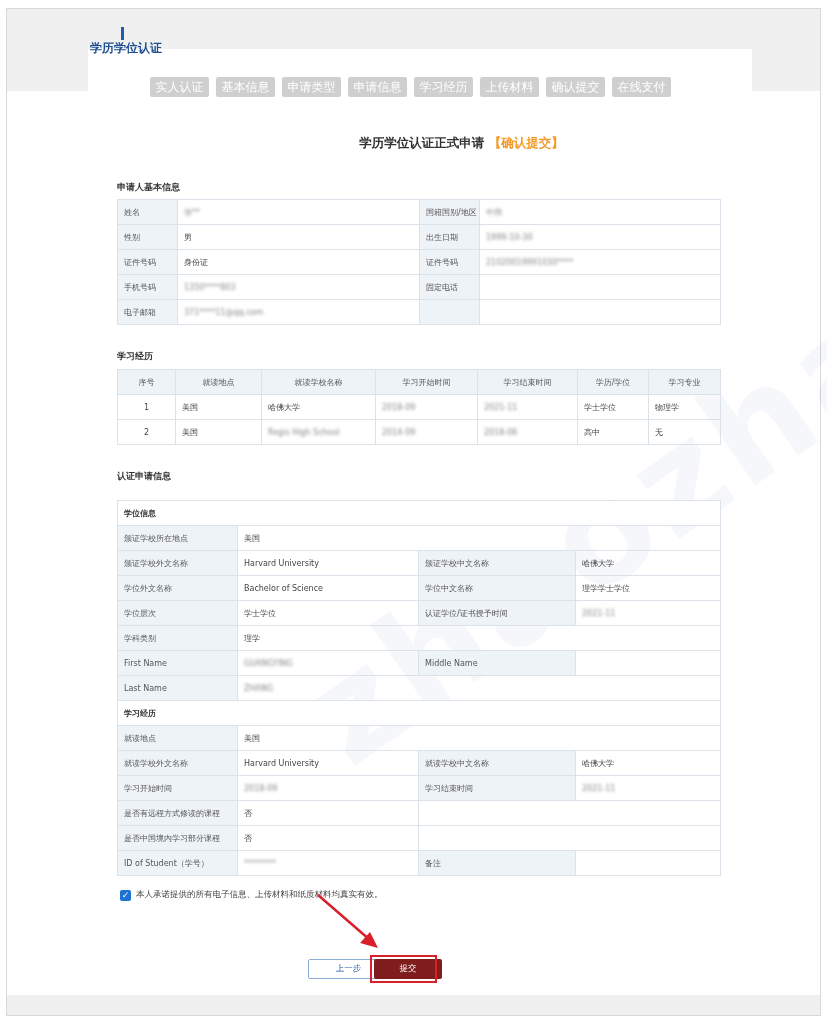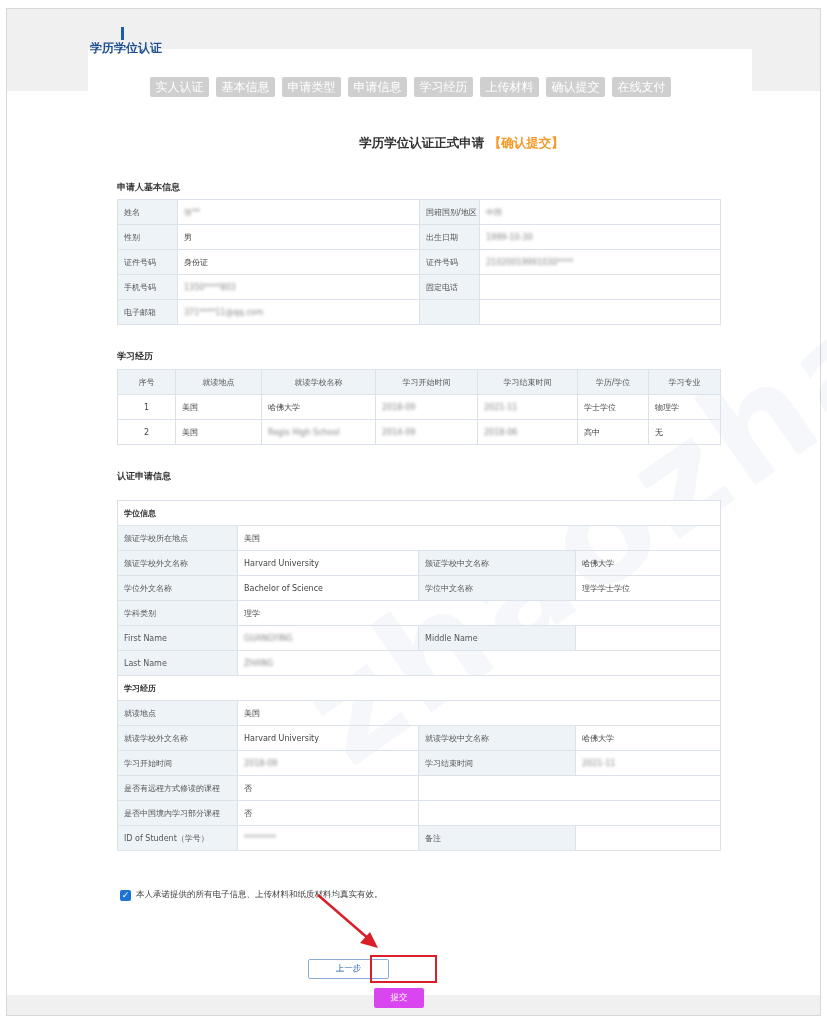--- a/index.html
+++ b/index.html
@@ -30,21 +30,21 @@
   .hist td.c { text-align: center; }
   .sub-head td { font-weight: bold; color: #333; background: #fff; }
 
   .watermark { position: absolute; left: 250px; top: 420px; font-size: 140px; font-weight: bold; color: rgba(80,120,170,0.06); transform: rotate(-35deg); pointer-events: none; font-family: "DejaVu Sans", sans-serif; letter-spacing: 6px; }
 
   .agree { position: absolute; left: 120px; top: 889px; display: flex; align-items: center; font-size: 8.5px; color: #444; }
   .checkbox { width: 11px; height: 11px; background: #1e73d2; border-radius: 2px; color: #fff; font-size: 9px; line-height: 11px; text-align: center; margin-right: 5px; cursor: pointer; }
 
   .btn { position: absolute; top: 959px; height: 20px; font-size: 8.5px; display: flex; align-items: center; justify-content: center; cursor: pointer; border-radius: 2px; }
   .btn-prev { left: 308px; width: 81px; border: 1px solid #8aaed8; background: #fff; color: #1e5aa8; }
-  .btn-submit { left: 374px; width: 50px; background: #d946ef; color: #fff; margin-top: 29px; }
+  .btn-submit { left: 374px; width: 68px; background: #7f1d1d; color: #fff; }
   .highlight { position: absolute; left: 370px; top: 955px; width: 67px; height: 28px; border: 2px solid #d9202a; }
 
   .arrow { position: absolute; left: 0; top: 0; pointer-events: none; }
 </style>
 </head>
 <body>
 
 <div class="frame">
   <div class="top-gray"></div>
   <div class="inner-panel"></div>
@@ -180,20 +180,26 @@
     <td class="lbl">颁证学校中文名称</td>
     <td>哈佛大学</td>
   </tr>
   <tr>
     <td class="lbl">学位外文名称</td>
     <td>Bachelor of Science</td>
     <td class="lbl">学位中文名称</td>
     <td>理学学士学位</td>
   </tr>
   <tr>
+    <td class="lbl">学位层次</td>
+    <td>学士学位</td>
+    <td class="lbl">认证学位/证书授予时间</td>
+    <td class="blur">2021-11</td>
+  </tr>
+  <tr>
     <td class="lbl">学科类别</td>
     <td colspan="3">理学</td>
   </tr>
   <tr>
     <td class="lbl">First Name</td>
     <td class="blur">GUANGYING</td>
     <td class="lbl">Middle Name</td>
     <td></td>
   </tr>
   <tr>

